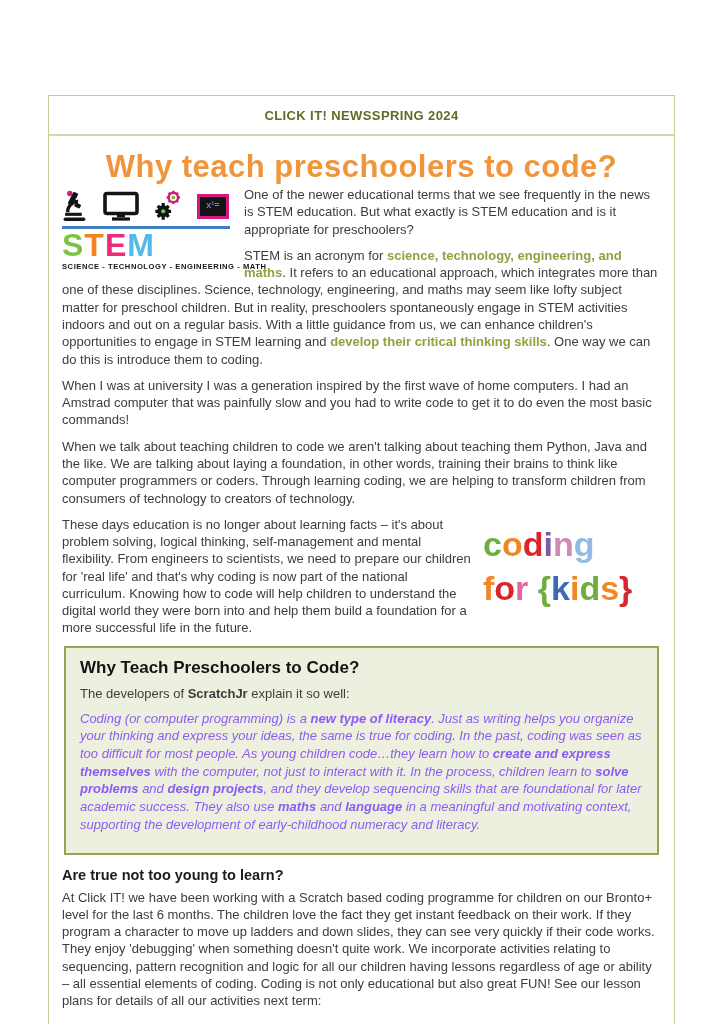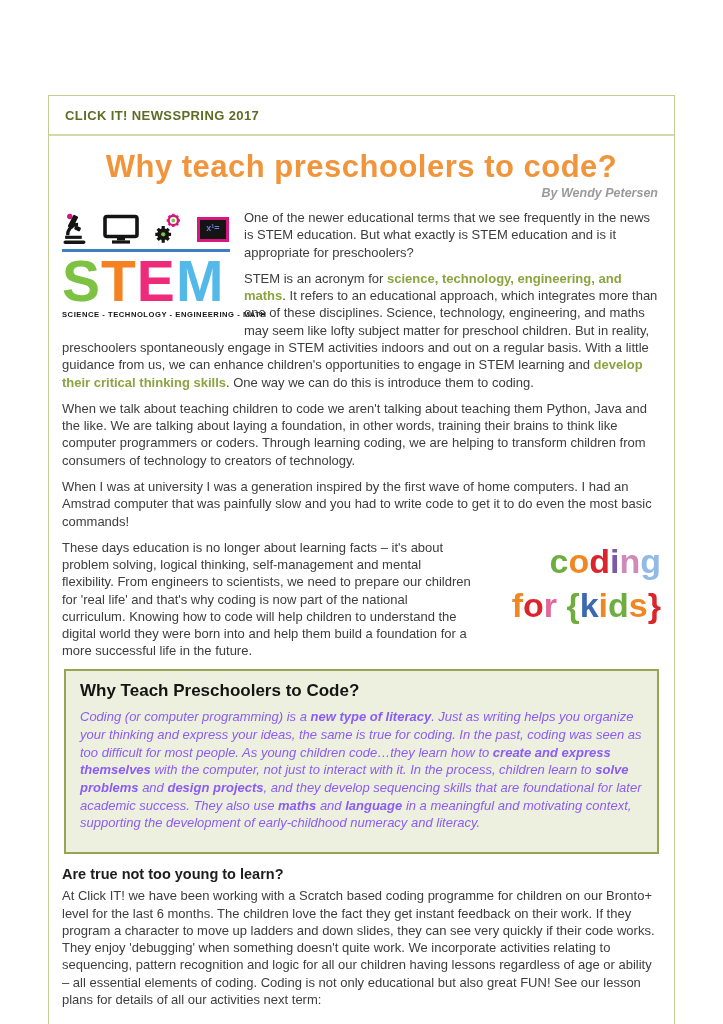--- a/index.html
+++ b/index.html
@@ -7,21 +7,21 @@
   body {
     width:723px; height:1024px; position:relative;
     font-family:"Liberation Sans","DejaVu Sans",sans-serif;
     color:#3d3d3d; -webkit-font-smoothing:antialiased;
   }
   .frame {
     position:absolute; left:48px; top:95px; width:627px; min-height:836px;
     border:1px solid #c5cc96; background:#ffffff;
   }
   .masthead {
-    display:flex; justify-content:flex-start; align-items:center;
+    display:flex; justify-content:center; align-items:center;
     height:40px; padding:0 16px; border-bottom:2px solid #d4d9ab;
     color:#5c6d24; font-size:13px; font-weight:600; letter-spacing:.4px;
   }
   .title {
     text-align:center; color:#f0953b; font-size:31px; font-weight:700;
     letter-spacing:.5px; margin:13px 8px 1px;
   }
   .byline {
     text-align:right; color:#9a9a9a; font-style:italic; font-weight:700;
     font-size:12.5px; margin:0 16px 9px 0;
@@ -33,50 +33,49 @@
 
   
   .stem-logo { float:left; width:168px; margin:2px 14px 4px 0; }
   .stem-icons { display:flex; align-items:center; gap:14px; height:36px; margin-bottom:2px; }
   .stem-board {
     width:32px; height:25px; background:#141414; border:3px solid #d6177b;
     display:flex; align-items:center; justify-content:center;
     color:#6a7fd6; font-size:9px; font-weight:700;
   }
   .stem-rule { height:3px; background:#3f7fc1; margin:1px 0 0; }
-  .stem-word { font-size:57px; font-weight:800; line-height:1.02; letter-spacing:1px; }
+  .stem-word { font-size:32px; font-weight:800; line-height:1.02; letter-spacing:1px; }
   .stem-tagline { font-size:7.6px; font-weight:700; color:#141414; letter-spacing:.55px; white-space:nowrap; }
 
   
   .coding-kids {
-    float:right; width:178px; margin:0 0 4px 12px;
-    font-weight:800; font-size:34px; line-height:1.3; text-align:right;
+    float:right; width:178px; margin:6px 0 4px 12px;
+    font-weight:800; font-size:34px; line-height:1.3; text-align:left;
   }
 
   
   .quote-box {
     clear:both; border:2px solid #97a452; background:#edf0de;
     margin:4px 2px 11px; padding:9px 14px 11px;
   }
   .quote-box h2 { font-size:17px; font-weight:700; color:#141414; margin-bottom:6px; }
   .quote-box .intro { margin-bottom:7px; }
   .quote-box .quote { font-style:italic; color:#8b5cf6; line-height:1.36; }
 </style>
 </head>
 <body>
 
 <div class="frame">
 
   <div class="masthead">
     <span>CLICK IT! NEWS</span>
-    <span>SPRING 2017</span>
+    <span>SPRING 2024</span>
   </div>
 
   <h1 class="title">Why teach preschoolers to code?</h1>
-  <div class="byline">By Wendy Petersen</div>
 
   <div class="content">
 
     <div class="stem-logo">
       <div class="stem-icons">
         <svg width="27" height="32" viewBox="0 0 26 30">
           <circle cx="7.5" cy="3" r="2.6" fill="#d6177b"></circle>
           <rect x="8" y="1.5" width="5.2" height="13" rx="1" transform="rotate(27 10.6 8)" fill="#141414"></rect>
           <rect x="12" y="12.5" width="6" height="4" rx="1" transform="rotate(27 15 14.5)" fill="#141414"></rect>
           <path d="M5.5 21 A 10 10 0 0 1 15.5 10.5" fill="none" stroke="#141414" stroke-width="3.2"></path>
@@ -104,31 +103,32 @@
           <span>x¹=</span>
         </div>
       </div>
       <div class="stem-rule"></div>
       <div class="stem-word"><span style="color: rgb(125, 194, 66);">S</span><span style="color: rgb(245, 130, 32);">T</span><span style="color: rgb(238, 42, 123);">E</span><span style="color: rgb(84, 185, 233);">M</span></div>
       <div class="stem-tagline">SCIENCE - TECHNOLOGY - ENGINEERING - MATH</div>
     </div>
 
     <p>One of the newer educational terms that we see frequently in the news is STEM education. But what exactly is STEM education and is it appropriate for preschoolers?</p>
     <p><span>STEM is an acronym for </span><span style="font-weight: 700; color: rgb(140, 164, 64);">science, technology, engineering, and maths</span><span>. It refers to an educational approach, which integrates more than one of these disciplines. Science, technology, engineering, and maths may seem like lofty subject matter for preschool children. But in reality, preschoolers spontaneously engage in STEM activities indoors and out on a regular basis. With a little guidance from us, we can enhance children's opportunities to engage in STEM learning and </span><span style="font-weight: 700; color: rgb(140, 164, 64);">develop their critical thinking skills</span><span>. One way we can do this is introduce them to coding.</span></p>
+    <p>When I was at university I was a generation inspired by the first wave of home computers. I had an Amstrad computer that was painfully slow and you had to write code to get it to do even the most basic commands!</p>
     <p>When we talk about teaching children to code we aren't talking about teaching them Python, Java and the like. We are talking about laying a foundation, in other words, training their brains to think like computer programmers or coders. Through learning coding, we are helping to transform children from consumers of technology to creators of technology.</p>
-    <p>When I was at university I was a generation inspired by the first wave of home computers. I had an Amstrad computer that was painfully slow and you had to write code to get it to do even the most basic commands!</p>
 
     <div class="coding-kids">
       <div><span style="color: rgb(111, 174, 62);">c</span><span style="color: rgb(239, 135, 34);">o</span><span style="color: rgb(217, 37, 43);">d</span><span style="color: rgb(123, 91, 166);">i</span><span style="color: rgb(207, 138, 184);">n</span><span style="color: rgb(147, 185, 230);">g</span></div>
       <div><span style="color: rgb(239, 135, 34);">f</span><span style="color: rgb(217, 37, 43);">o</span><span style="color: rgb(226, 103, 155);">r</span><span style="color: rgb(0, 0, 0);"> </span><span style="color: rgb(111, 174, 62);">{</span><span style="color: rgb(61, 105, 177);">k</span><span style="color: rgb(239, 135, 34);">i</span><span style="color: rgb(111, 174, 62);">d</span><span style="color: rgb(239, 135, 34);">s</span><span style="color: rgb(217, 37, 43);">}</span></div>
     </div>
     <p>These days education is no longer about learning facts – it's about problem solving, logical thinking, self-management and mental flexibility. From engineers to scientists, we need to prepare our children for 'real life' and that's why coding is now part of the national curriculum. Knowing how to code will help children to understand the digital world they were born into and help them build a foundation for a more successful life in the future.</p>
 
     <div class="quote-box">
       <h2>Why Teach Preschoolers to Code?</h2>
+      <p class="intro"><span>The developers of </span><span style="font-weight: 700;">ScratchJr</span><span> explain it so well:</span></p>
       <p class="quote"><span>Coding (or computer programming) is a </span><span style="font-weight: 700;">new type of literacy</span><span>. Just as writing helps you organize your thinking and express your ideas, the same is true for coding. In the past, coding was seen as too difficult for most people. As young children code…they learn how to </span><span style="font-weight: 700;">create and express themselves</span><span> with the computer, not just to interact with it. In the process, children learn to </span><span style="font-weight: 700;">solve problems</span><span> and </span><span style="font-weight: 700;">design projects</span><span>, and they develop sequencing skills that are foundational for later academic success. They also use </span><span style="font-weight: 700;">maths</span><span> and </span><span style="font-weight: 700;">language</span><span> in a meaningful and motivating context, supporting the development of early-childhood numeracy and literacy.</span></p>
     </div>
 
     <h2 class="sec">Are true not too young to learn?</h2>
 
     <p><span>At Click IT! we have been working with a Scratch based coding programme for children on our Bronto+ level for the last 6 months. The children love the fact they get instant feedback on their work. If they program a character to move up ladders and down slides, they can see very quickly if their code works. They enjoy 'debugging' when something doesn't quite work. We incorporate activities relating to sequencing, pattern recognition and logic for all our children having lessons regardless of age or ability – all essential elements of coding. Coding is not only educational but also great FUN! See our lesson plans for details of all our activities next term: </span></p>
 
   </div>
 </div>
 

